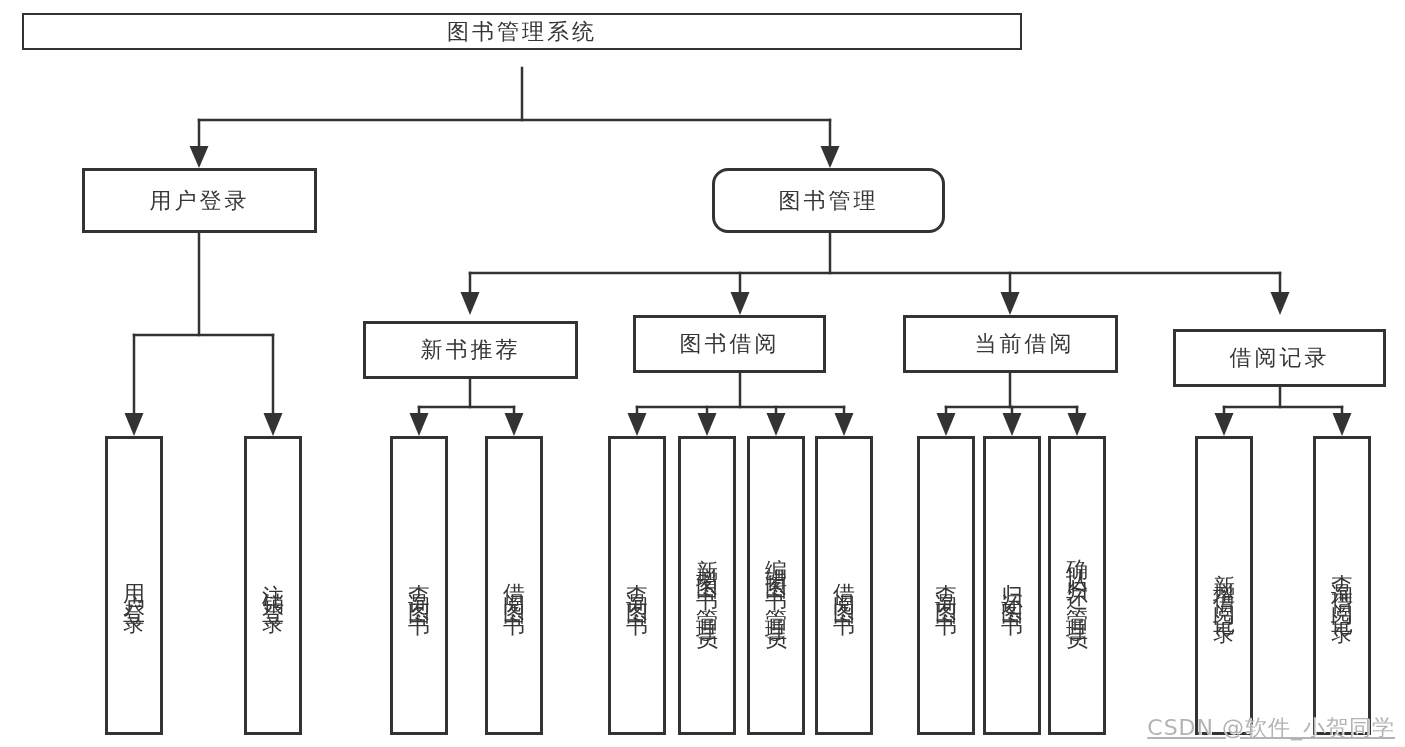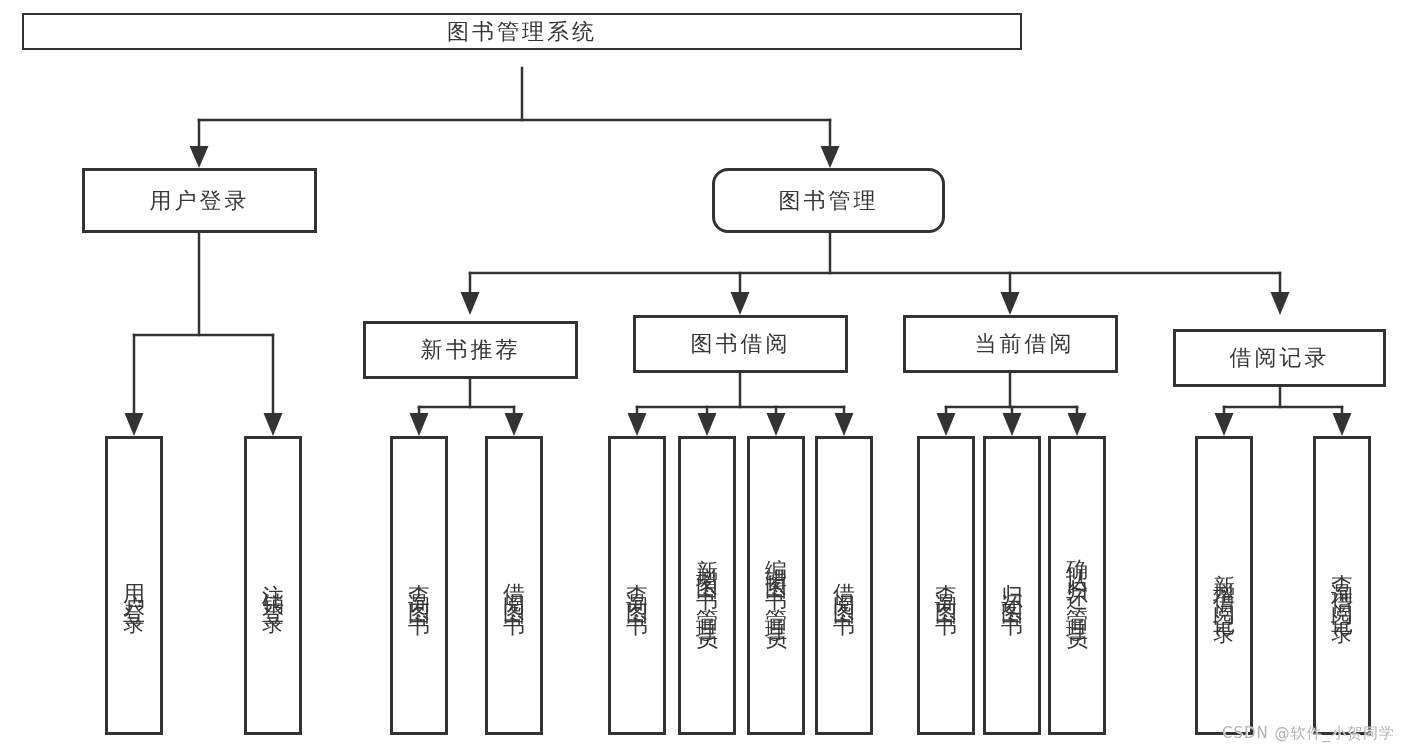--- a/index.html
+++ b/index.html
@@ -48,25 +48,26 @@
   .node.v {
     writing-mode: vertical-rl;
     text-orientation: mixed;
     letter-spacing: 10px;
     white-space: normal;
   }
   .watermark {
     position: absolute;
     right: 10px;
     bottom: 4px;
-    font-size: 15px;
+    font-size: 22px;
     letter-spacing: 1px;
     color: var(--watermark);
     text-shadow: 1px 1px 0 #ffffff;
     pointer-events: none;
+    text-decoration: underline;
   }
 </style>
 </head>
 <body>
 
 <div class="stage">
 
   <svg class="wires" viewBox="0 0 1405 747" aria-hidden="true">
 
     <g>
@@ -142,21 +143,21 @@
       <polygon points="1332.5,413 1351.5,413 1342,436"></polygon>
     </g>
   </svg>
 
   <div class="node root" style="left:22px; top:13px; width:1000px; height:37px;">图书管理系统</div>
 
   <div class="node" style="left:82px; top:168px; width:235px; height:65px;">用户登录</div>
   <div class="node" style="left:712px; top:168px; width:233px; height:65px;border-radius:16px;">图书管理</div>
 
   <div class="node" style="left:363px; top:315px; width:215px; height:58px;margin-top:6px;">新书推荐</div>
-  <div class="node" style="left:633px; top:315px; width:215px; height:58px;">图书借阅</div>
+  <div class="node" style="left:633px; top:315px; width:193px; height:58px;">图书借阅</div>
   <div class="node" style="left:903px; top:315px; width:215px; height:58px;padding-left:28px;">当前借阅</div>
   <div class="node" style="left:1173px; top:329px; width:213px; height:58px;">借阅记录</div>
 
   <div class="node v" style="left:105px; top:436px; width:58px; height:299px;">用户登录</div>
   <div class="node v" style="left:244px; top:436px; width:58px; height:299px;">注销登录</div>
 
   <div class="node v" style="left:390px; top:436px; width:58px; height:299px;">查询图书</div>
   <div class="node v" style="left:485px; top:436px; width:58px; height:299px;">借阅图书</div>
 
   <div class="node v" style="left:608px; top:436px; width:58px; height:299px;">查询图书</div>

